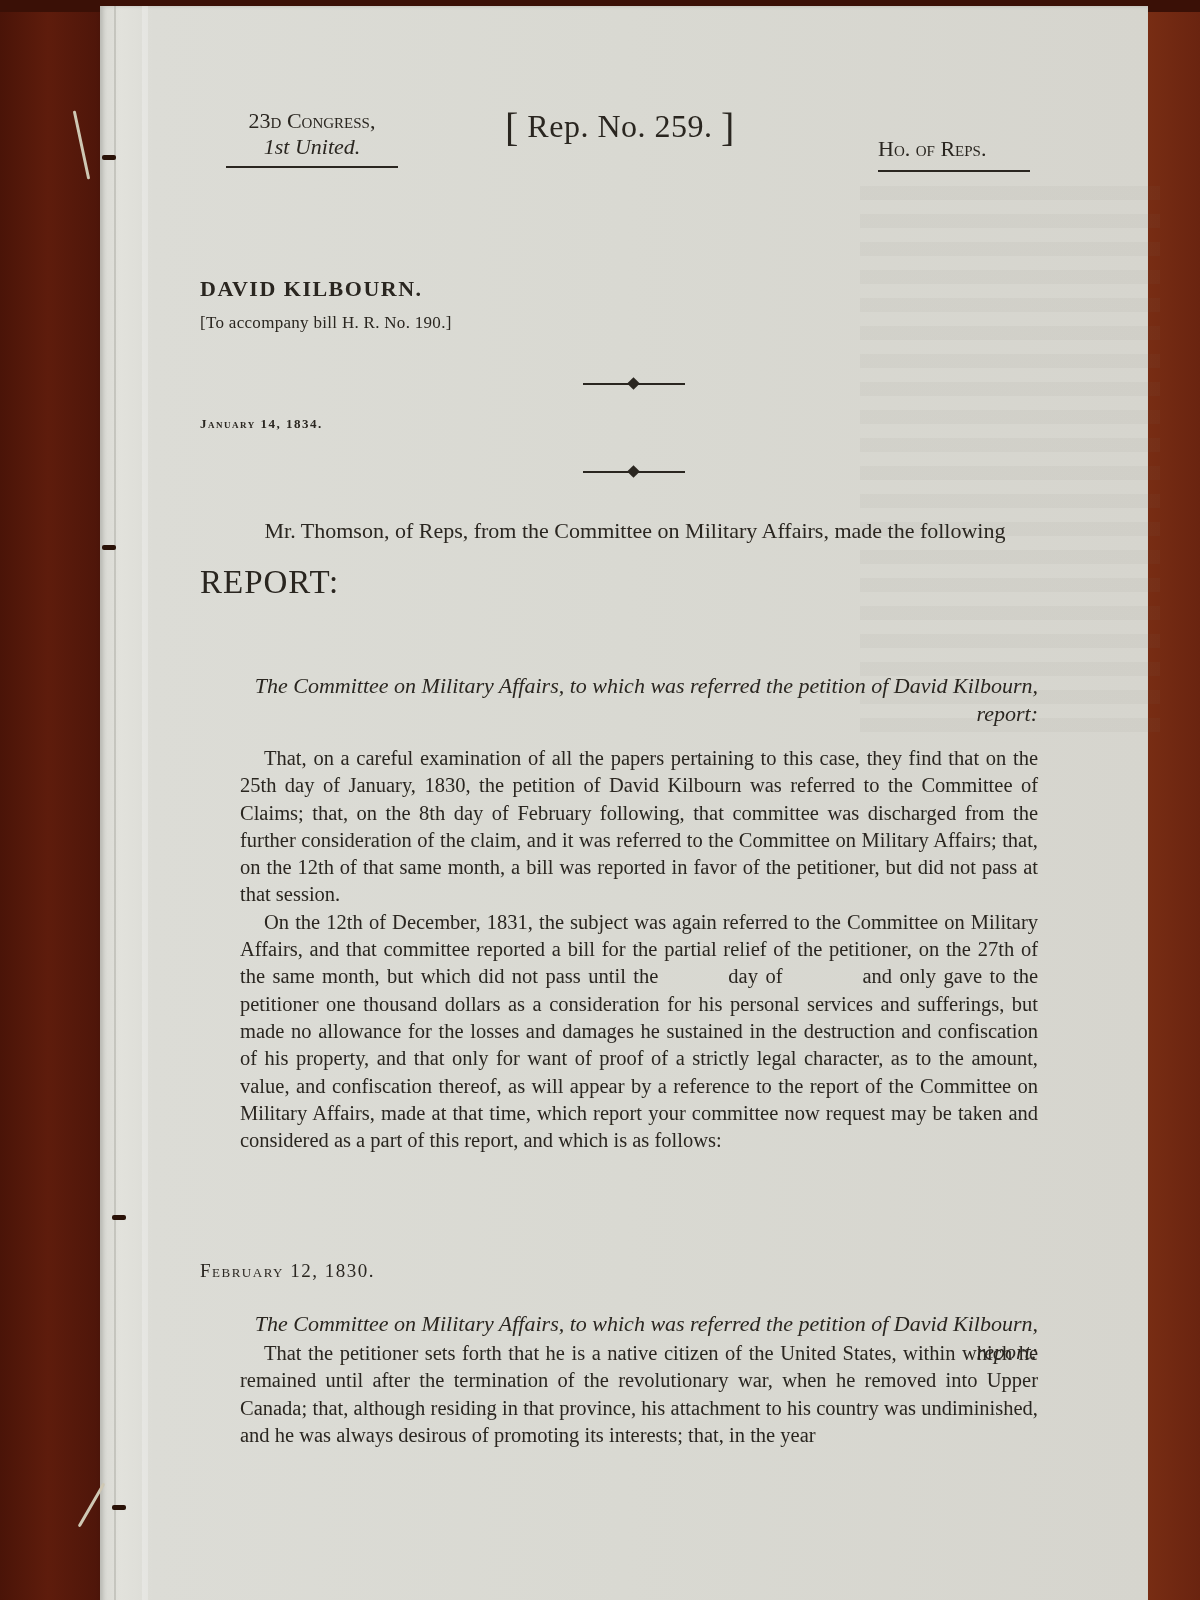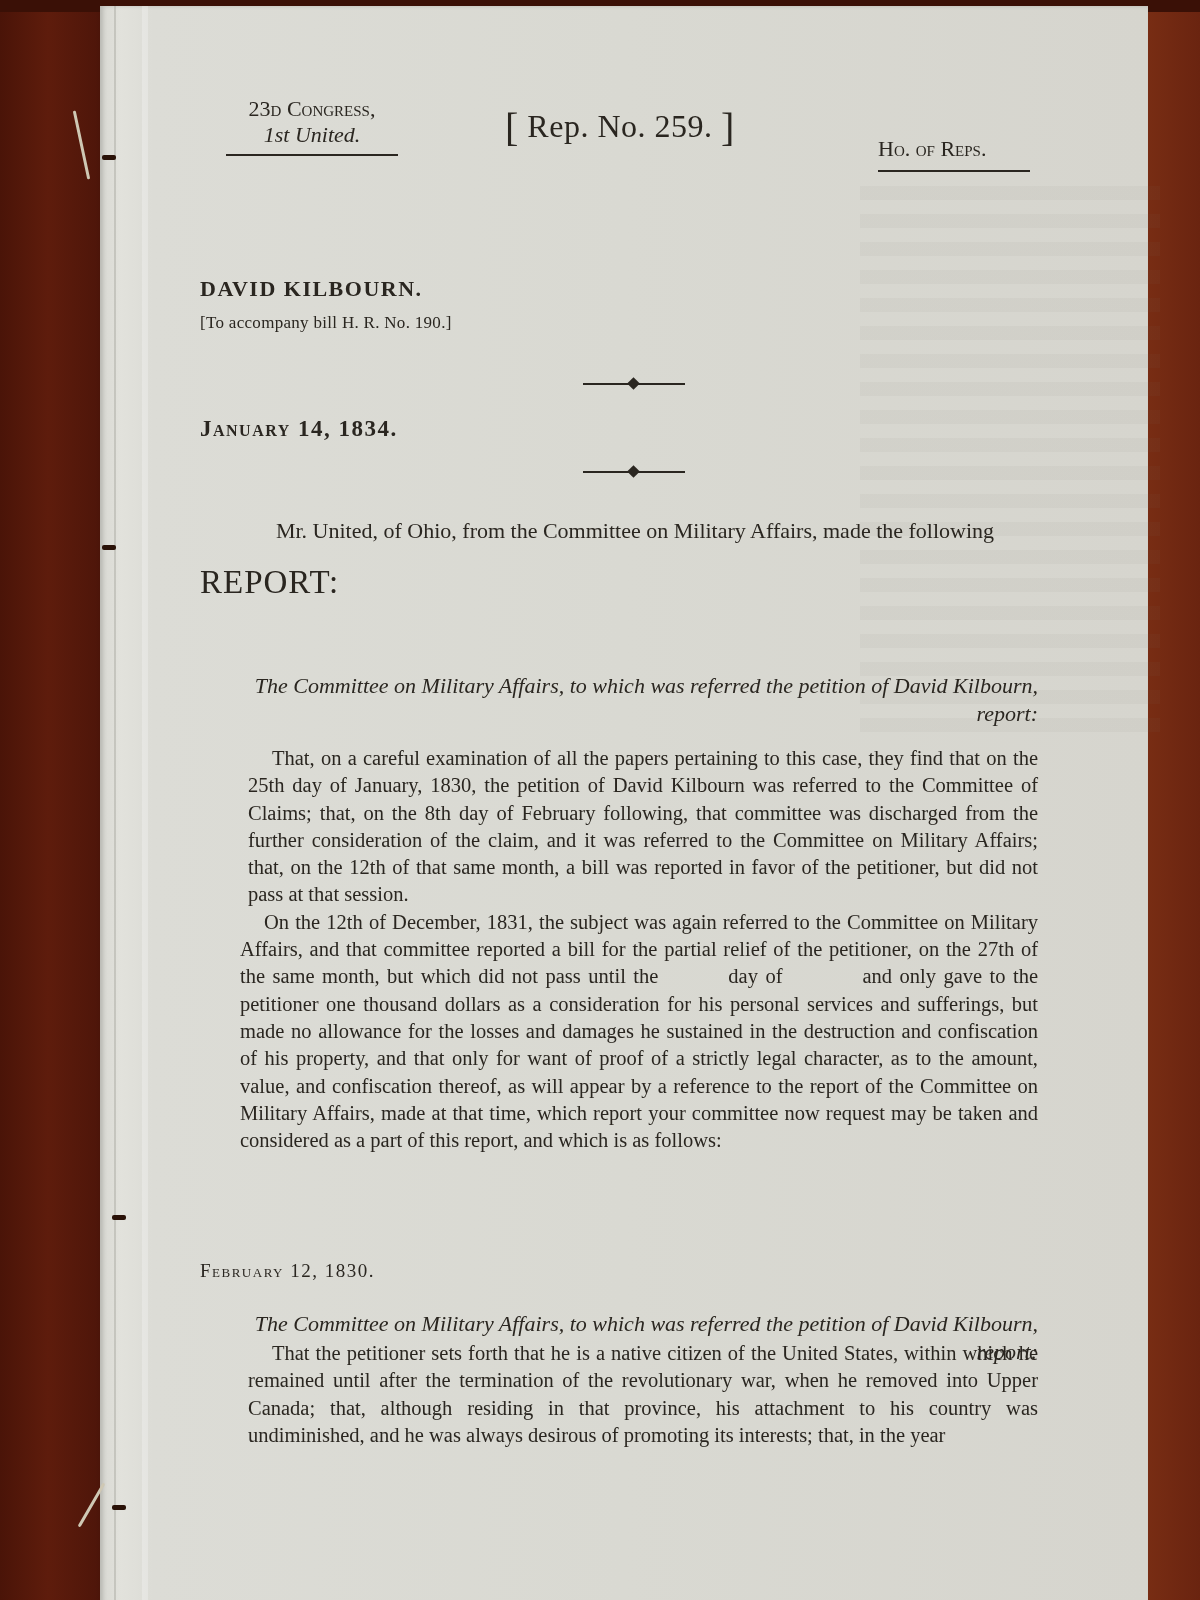--- a/index.html
+++ b/index.html
@@ -19,45 +19,45 @@
     background: rgba(150,150,140,0.35);
   }
   .page::after {
     content:""; position:absolute; left:42px; top:0; width:6px; height:100%;
     background: rgba(255,255,255,0.25);
   }
   .thread { position:absolute; width:3px; background:#cfc8b4; border-radius:2px; }
   .stitch { position:absolute; width:14px; height:5px; background:#2a1208; border-radius:2px; }
   .ink { color:#2a2620; }
 
-  .hdr { position:absolute; top:96px; }
+  .hdr { position:absolute; top:108px; }
   .hdr-left { left:222px; width:180px; text-align:center; font-size:22px; line-height:26px; }
   .hdr-left .sess { font-style:italic; }
   .hdr-left .rule { width:172px; height:2px; background:#2a2620; margin:6px auto 0; }
   .hdr-center { left:505px; font-size:32px; letter-spacing:0.5px; top:104px; }
   .hdr-center .br { font-size:40px; font-weight:300; vertical-align:-4px; }
   .hdr-right { left:878px; font-size:22px; top:104px;margin-top:32px; }
   .hdr-right .rule { width:152px; height:2px; background:#2a2620; margin-top:8px; }
   .sc { font-variant: small-caps; }
 
   .center { position:absolute; left:200px; width:870px; }
   .title { top:276px; font-size:22px; font-weight:bold; letter-spacing:1.5px; }
   .subtitle { top:313px; font-size:17px; letter-spacing:0.3px; }
   .ornament { position:absolute; left:583px; width:102px; height:2px; background:#2a2620; }
   .ornament::after {
     content:""; position:absolute; left:46px; top:-4px; width:9px; height:9px;
     background:#2a2620; transform:rotate(45deg);
   }
-  .date1 { top:416px; font-size:23px; letter-spacing:1.5px; font-weight:bold; }
+  .date1 { top:416px; font-size:13px; letter-spacing:1.5px; font-weight:bold; }
   .intro { position:absolute; left:232px; width:806px; top:516px; font-size:22px; line-height:30px; text-align:justify; text-align-last:center; }
   .report-h { top:564px; font-size:33px; letter-spacing:1px; }
   .italic-h { position:absolute; left:232px; width:806px; font-style:italic; font-size:22px; line-height:28px; text-align:right; }
   .body-text { position:absolute; left:240px; width:798px; font-size:20.5px; line-height:27.3px; text-align:justify; }
   .body-text p { margin:0; text-indent:24px; }
-  .body-text p.first { text-indent:24px;margin-left:8px; }
+  .body-text p.first { text-indent:24px; }
   .gap { display:inline-block; width:70px; }
   .gap2 { display:inline-block; width:80px; }
   .date2 { top:1260px; font-size:19px; letter-spacing:1.5px; font-weight:normal; }
   .faint {
     position:absolute; left:760px; top:180px; width:300px; height:560px;
     background: repeating-linear-gradient(180deg, rgba(120,115,105,0.06) 0px, rgba(120,115,105,0.06) 14px, transparent 14px, transparent 28px);
   }
 </style>
 </head>
 <body>
@@ -92,21 +92,21 @@
   <div class="rule"></div>
 </div>
 
 <div class="center title ink">DAVID KILBOURN.</div>
 <div class="center subtitle ink">[To accompany bill H. R. No. 190.]</div>
 
 <div class="ornament" style="top:383px;"></div>
 <div class="center date1 ink sc">January 14, 1834.</div>
 <div class="ornament" style="top:471px;"></div>
 
-<div class="intro ink">Mr. United, of Ohio, from the Committee on Military Affairs, made the following</div>
+<div class="intro ink">Mr. Thomson, of Reps, from the Committee on Military Affairs, made the following</div>
 
 <div class="center report-h ink">REPORT:</div>
 
 <div class="italic-h ink" style="top:672px;">The Committee on Military Affairs, to which was referred the petition of David Kilbourn, report:</div>
 
 <div class="body-text ink" style="top:745px;">
   <p class="first">That, on a careful examination of all the papers pertaining to this case, they find that on the 25th day of January, 1830, the petition of David Kilbourn was referred to the Committee of Claims; that, on the 8th day of February following, that committee was discharged from the further consideration of the claim, and it was referred to the Committee on Military Affairs; that, on the 12th of that same month, a bill was reported in favor of the petitioner, but did not pass at that session.</p>
   <p><span>On the 12th of December, 1831, the subject was again referred to the Committee on Military Affairs, and that committee reported a bill for the partial relief of the petitioner, on the 27th of the same month, but which did not pass until the</span><span class="gap"></span><span>day of</span><span class="gap2"></span><span>and only gave to the petitioner one thousand dollars as a consideration for his personal services and sufferings, but made no allowance for the losses and damages he sustained in the destruction and confiscation of his property, and that only for want of proof of a strictly legal character, as to the amount, value, and confiscation thereof, as will appear by a reference to the report of the Committee on Military Affairs, made at that time, which report your committee now request may be taken and considered as a part of this report, and which is as follows:</span></p>
 </div>
 

